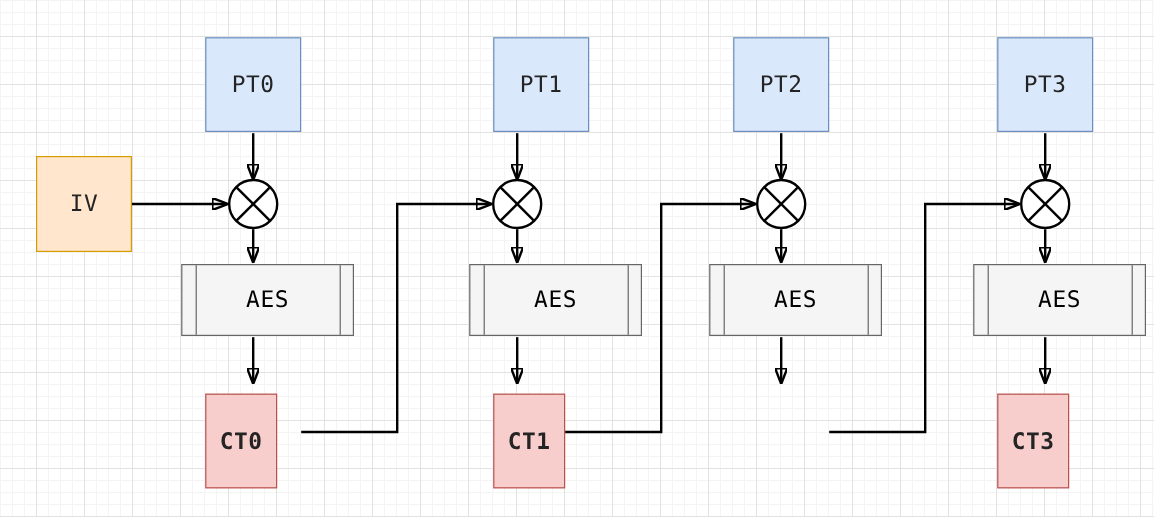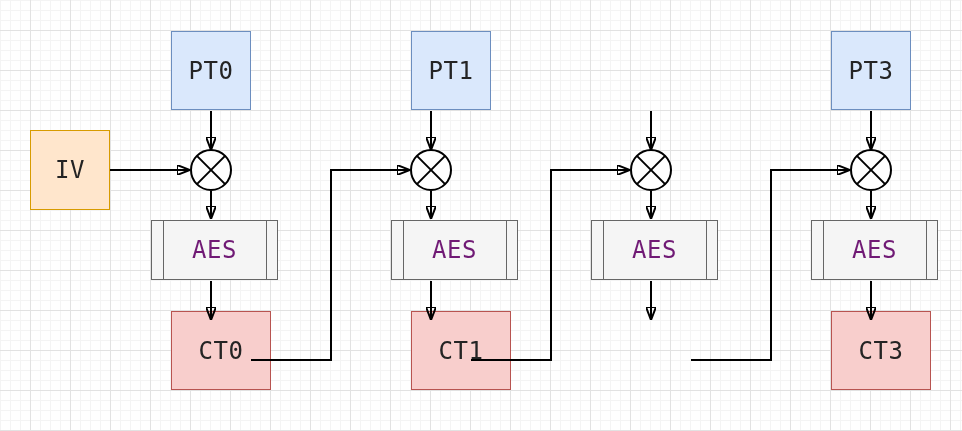--- a/index.html
+++ b/index.html
@@ -17,28 +17,28 @@
     background-size: 40px 40px, 40px 40px, 10px 10px, 10px 10px;
     background-position: 30px 30px, 30px 30px, 0 0, 0 0;
     font-family: "DejaVu Sans Mono", "Liberation Mono", monospace;
   }
   .node {
     position: absolute;
     box-sizing: border-box;
     display: flex;
     align-items: center;
     justify-content: center;
-    font-size: 24px;
+    font-size: 19px;
     color: #242424;
     letter-spacing: 0.5px;
   }
   .pt  { width: 80px; height: 79px; top: 31px;  background: #dae8fc; border: 1.5px solid #6c8ebf; }
   .iv  { width: 80px; height: 80px; top: 130px; left: 30px; background: #ffe6cc; border: 1.5px solid #d79b00; text-align: center; }
-  .ct  { width: 100px; height: 79px; top: 311px; background: #f8cecc; border: 1.5px solid #b85450; }
-  .aes { width: 127px; height: 60px; top: 220px; background: #f5f5f5; border: 1.5px solid #666666; color: #701a75; }
+  .ct  { width: 60px; height: 79px; top: 328px; background: #f8cecc; border: 1.5px solid #b85450; font-weight: bold; }
+  .aes { width: 144px; height: 60px; top: 220px; background: #f5f5f5; border: 1.5px solid #666666; color: #000000; }
   .aes::before, .aes::after {
     content: "";
     position: absolute;
     top: 0; bottom: 0;
     width: 0;
     border-left: 1.5px solid #666666;
   }
   .aes::before { left: 10.5px; }
   .aes::after  { right: 10.5px; }
   .c1 { left: 171px; } .c2 { left: 391px; margin-left: 20px; } .c3 { left: 611px; } .c4 { left: 831px; }
@@ -59,20 +59,23 @@
 
   <div class="node iv">
     <span>IV</span>
   </div>
 
   <div class="node pt c1">
     <span>PT0</span>
   </div>
   <div class="node pt c2">
     <span>PT1</span>
+  </div>
+  <div class="node pt c3">
+    <span>PT2</span>
   </div>
   <div class="node pt c4">
     <span>PT3</span>
   </div>
 
   <div class="node aes c1">
     <span>AES</span>
   </div>
   <div class="node aes c2">
     <span>AES</span>

